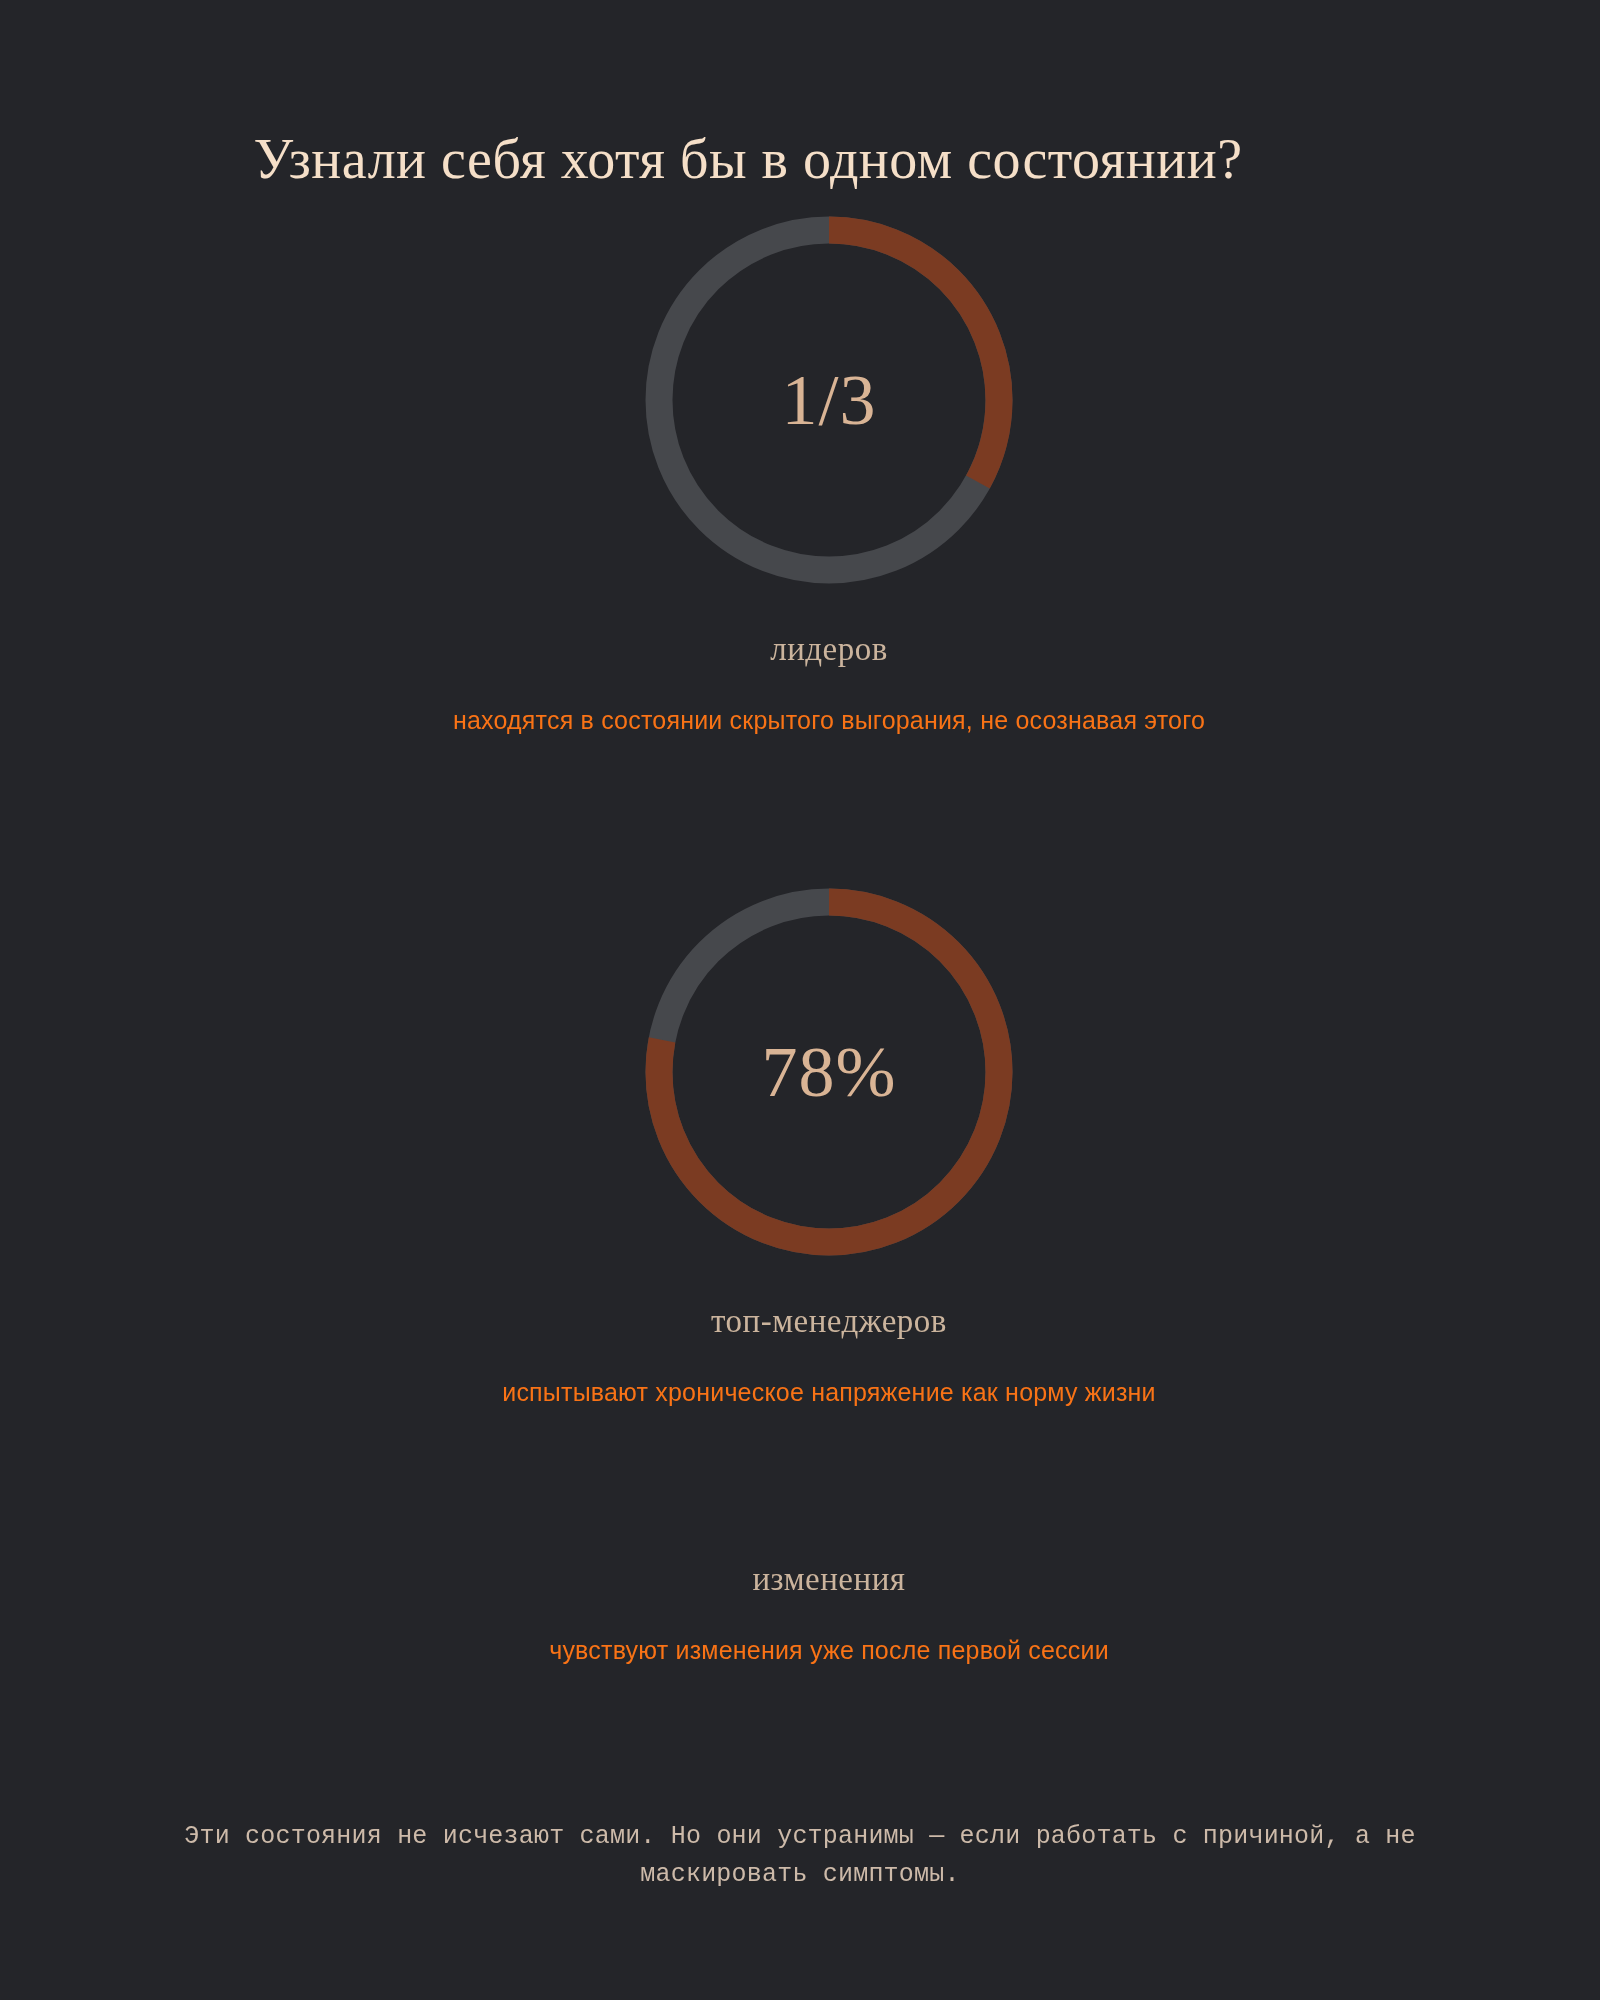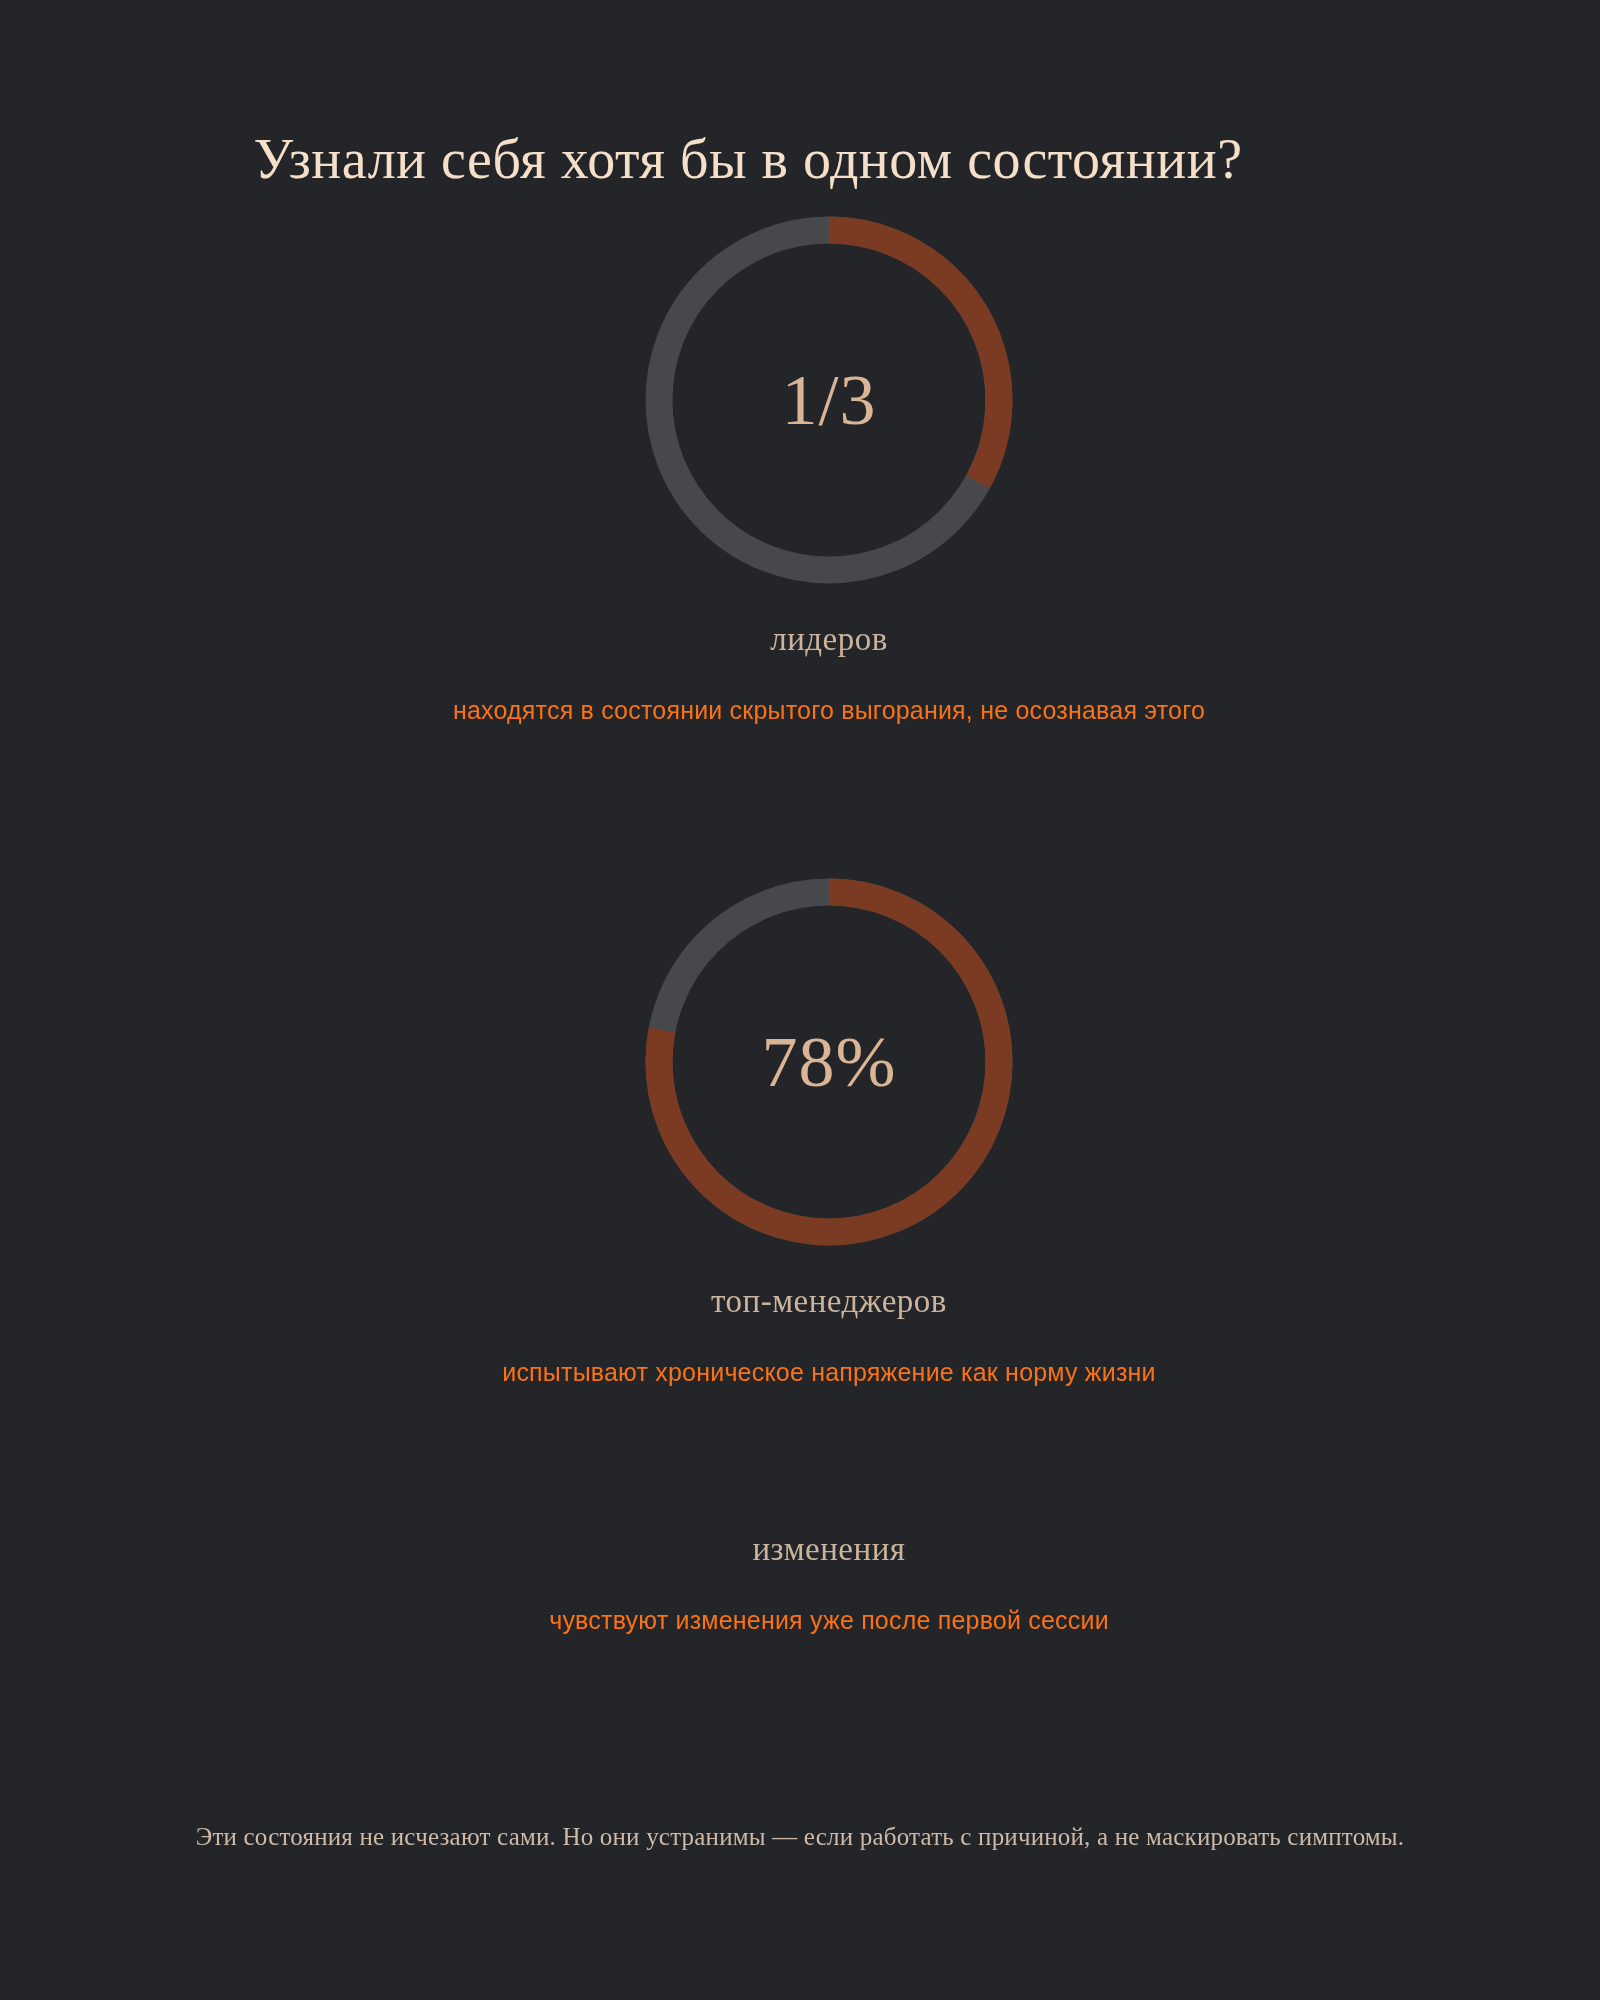--- a/index.html
+++ b/index.html
@@ -74,21 +74,21 @@
     align-items: center;
     justify-content: center;
     font-family: "Liberation Serif", "DejaVu Serif", serif;
     font-size: 72px;
     color: #D9B495;
     letter-spacing: 1px;
     font-weight: 400;
   }
 
   .stat-label {
-    margin-top: 26px;
+    margin-top: 36px;
     font-family: "Liberation Serif", "DejaVu Serif", serif;
     font-size: 33px;
     color: #CBB49D;
     letter-spacing: 0.5px;
     text-align: left;
   }
   .stat-desc {
     margin-top: 38px;
     font-family: "Liberation Sans", sans-serif;
     font-size: 25px;
@@ -98,21 +98,21 @@
   }
 
   
   .footnote {
     position: absolute;
     top: 1818px;
     left: 50%;
     transform: translateX(-50%);
     width: 1260px;
     text-align: center;
-    font-family: Liberation Serif, serif;
+    font-family: Liberation Mono, monospace;
     font-size: 25px;
     line-height: 1.52;
     color: #CDBAA9;
     letter-spacing: 0.2px;
   }
 </style>
 </head>
 <body>
 
 <div class="page">

